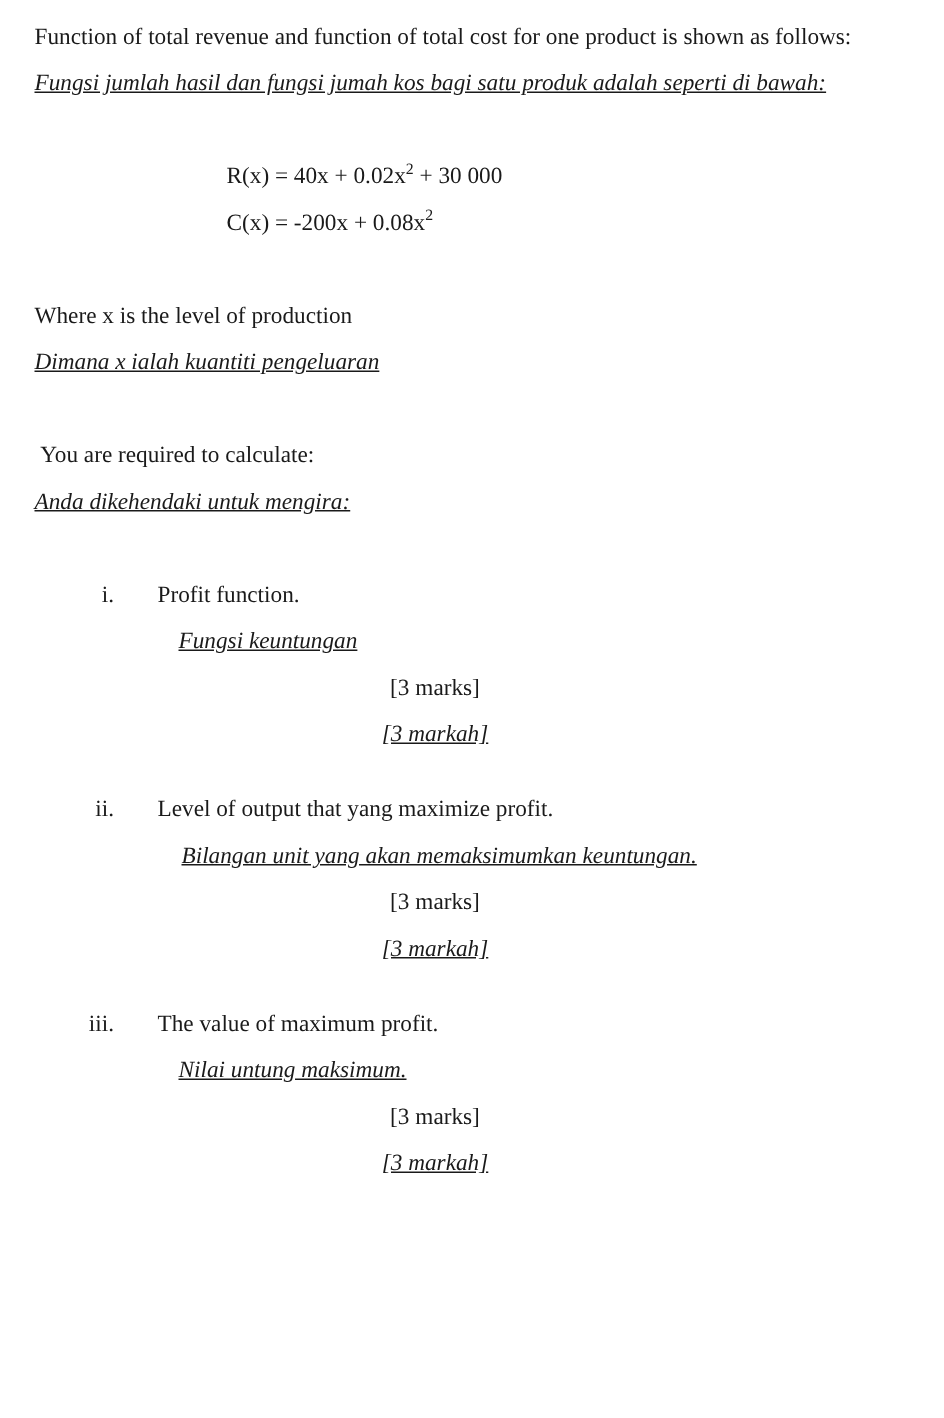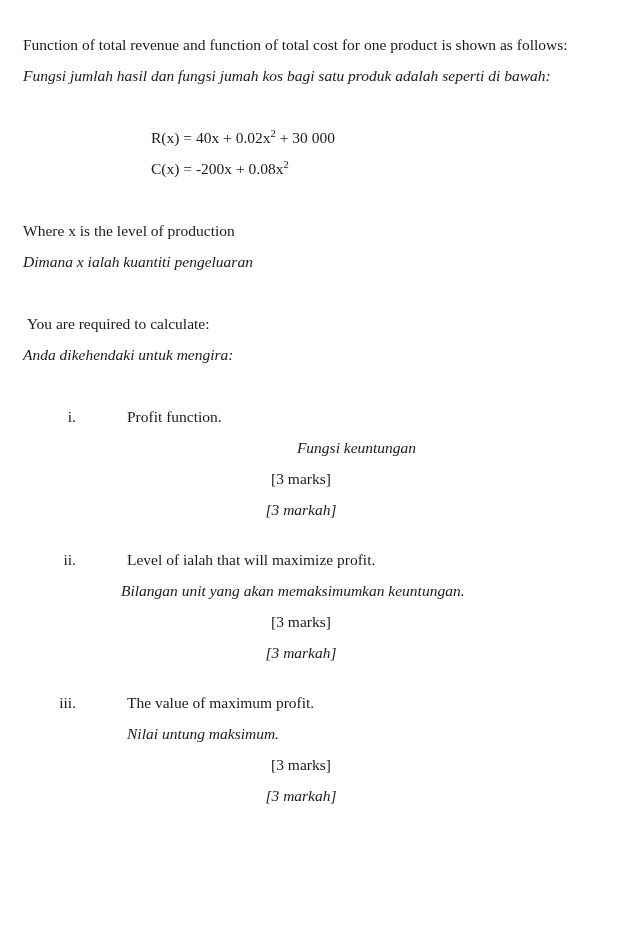--- a/index.html
+++ b/index.html
@@ -13,30 +13,30 @@
     font-family: "Liberation Serif", "DejaVu Serif", serif;
     color: #1a1a1a;
     overflow: hidden;
   }
   .page {
     position: relative;
     width: 629px;
     height: 686px;
     background: #ffffff;
     box-sizing: border-box;
-    padding: 29px 35px 0 23px;
+    padding: 9px 35px 0 23px;
   }
   .line {
     font-size: 15.5px;
     line-height: 31px;
     white-space: pre-wrap;
-    margin-left: 22px;
   }
   .it {
     font-style: italic;
+    text-decoration: underline;
   }
   .para {
     margin: 0;
   }
   .eq-block {
     margin: 0;
     padding-left: 103px;
   }
   .eq {
     font-size: 15.5px;
@@ -62,21 +62,20 @@
     font-size: 15.5px;
     line-height: 31px;
     flex: 0 0 53px;
   }
   .item-body {
     padding-left: 29px;
     flex: 1 1 auto;
   }
   .item-sub {
     padding-left: 82px;
-    text-align: center;
   }
   .marks {
     text-align: center;
     padding-right: 37px;
   }
   .marks .line { line-height: 31px; }
 </style>
 </head>
 <body>
 
@@ -114,36 +113,36 @@
   <div class="marks">
     <div class="line">[3 marks]</div>
     <div class="line it">[3 markah]</div>
   </div>
 
   <div class="spacer-xs"></div>
 
   <div class="item">
     <div class="item-num">ii.</div>
     <div class="item-body">
-      <div class="line">Level of ialah that will maximize profit.</div>
+      <div class="line">Level of output that yang maximize profit.</div>
       <div class="line it" style="margin-left:16px;">Bilangan unit yang akan memaksimumkan keuntungan.</div>
     </div>
   </div>
   <div class="marks">
     <div class="line">[3 marks]</div>
     <div class="line it">[3 markah]</div>
   </div>
 
   <div class="spacer-xs"></div>
 
   <div class="item">
     <div class="item-num">iii.</div>
     <div class="item-body">
       <div class="line">The value of maximum profit.</div>
-      <div class="line it" style="">Nilai untung maksimum.</div>
+      <div class="line it" style="margin-left:14px;">Nilai untung maksimum.</div>
     </div>
   </div>
   <div class="marks">
     <div class="line">[3 marks]</div>
     <div class="line it">[3 markah]</div>
   </div>
 
 </div>
 
 </body></html>

